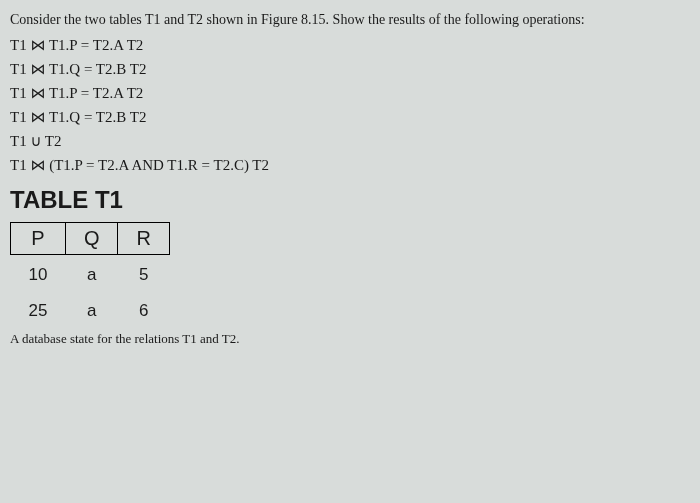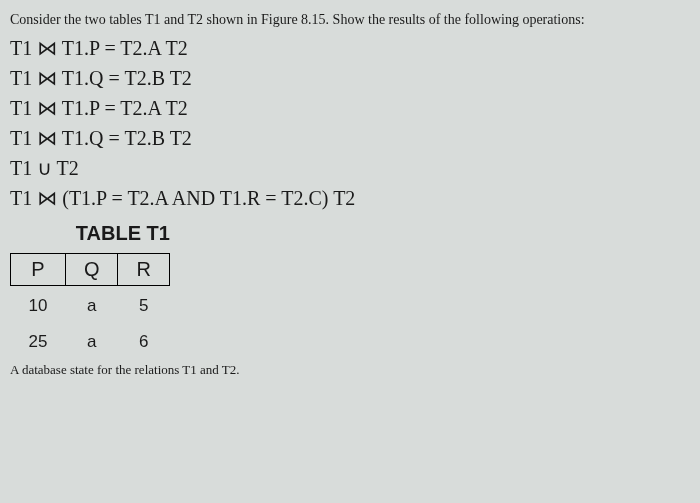--- a/index.html
+++ b/index.html
@@ -14,30 +14,29 @@
       font-family: Georgia, 'Times New Roman', serif;
       padding: 12px 10px;
       color: #1a1a1a;
       position: relative;
     }
     .intro {
       font-size: 14px;
       margin-bottom: 8px;
     }
     .op {
-      font-size: 20px;
+      font-size: 15px;
       margin-bottom: 6px;
     }
     .table-heading {
       font-family: Arial, Helvetica, sans-serif;
       font-weight: bold;
-      font-size: 20px;
+      font-size: 24px;
       margin-top: 6px;
       margin-bottom: 8px;
-      text-align: right;
     }
     .tables-row {
       display: flex;
       gap: 130px;
     }
     .table-block {
       display: inline-block;
     }
     table {
       border-collapse: collapse;

